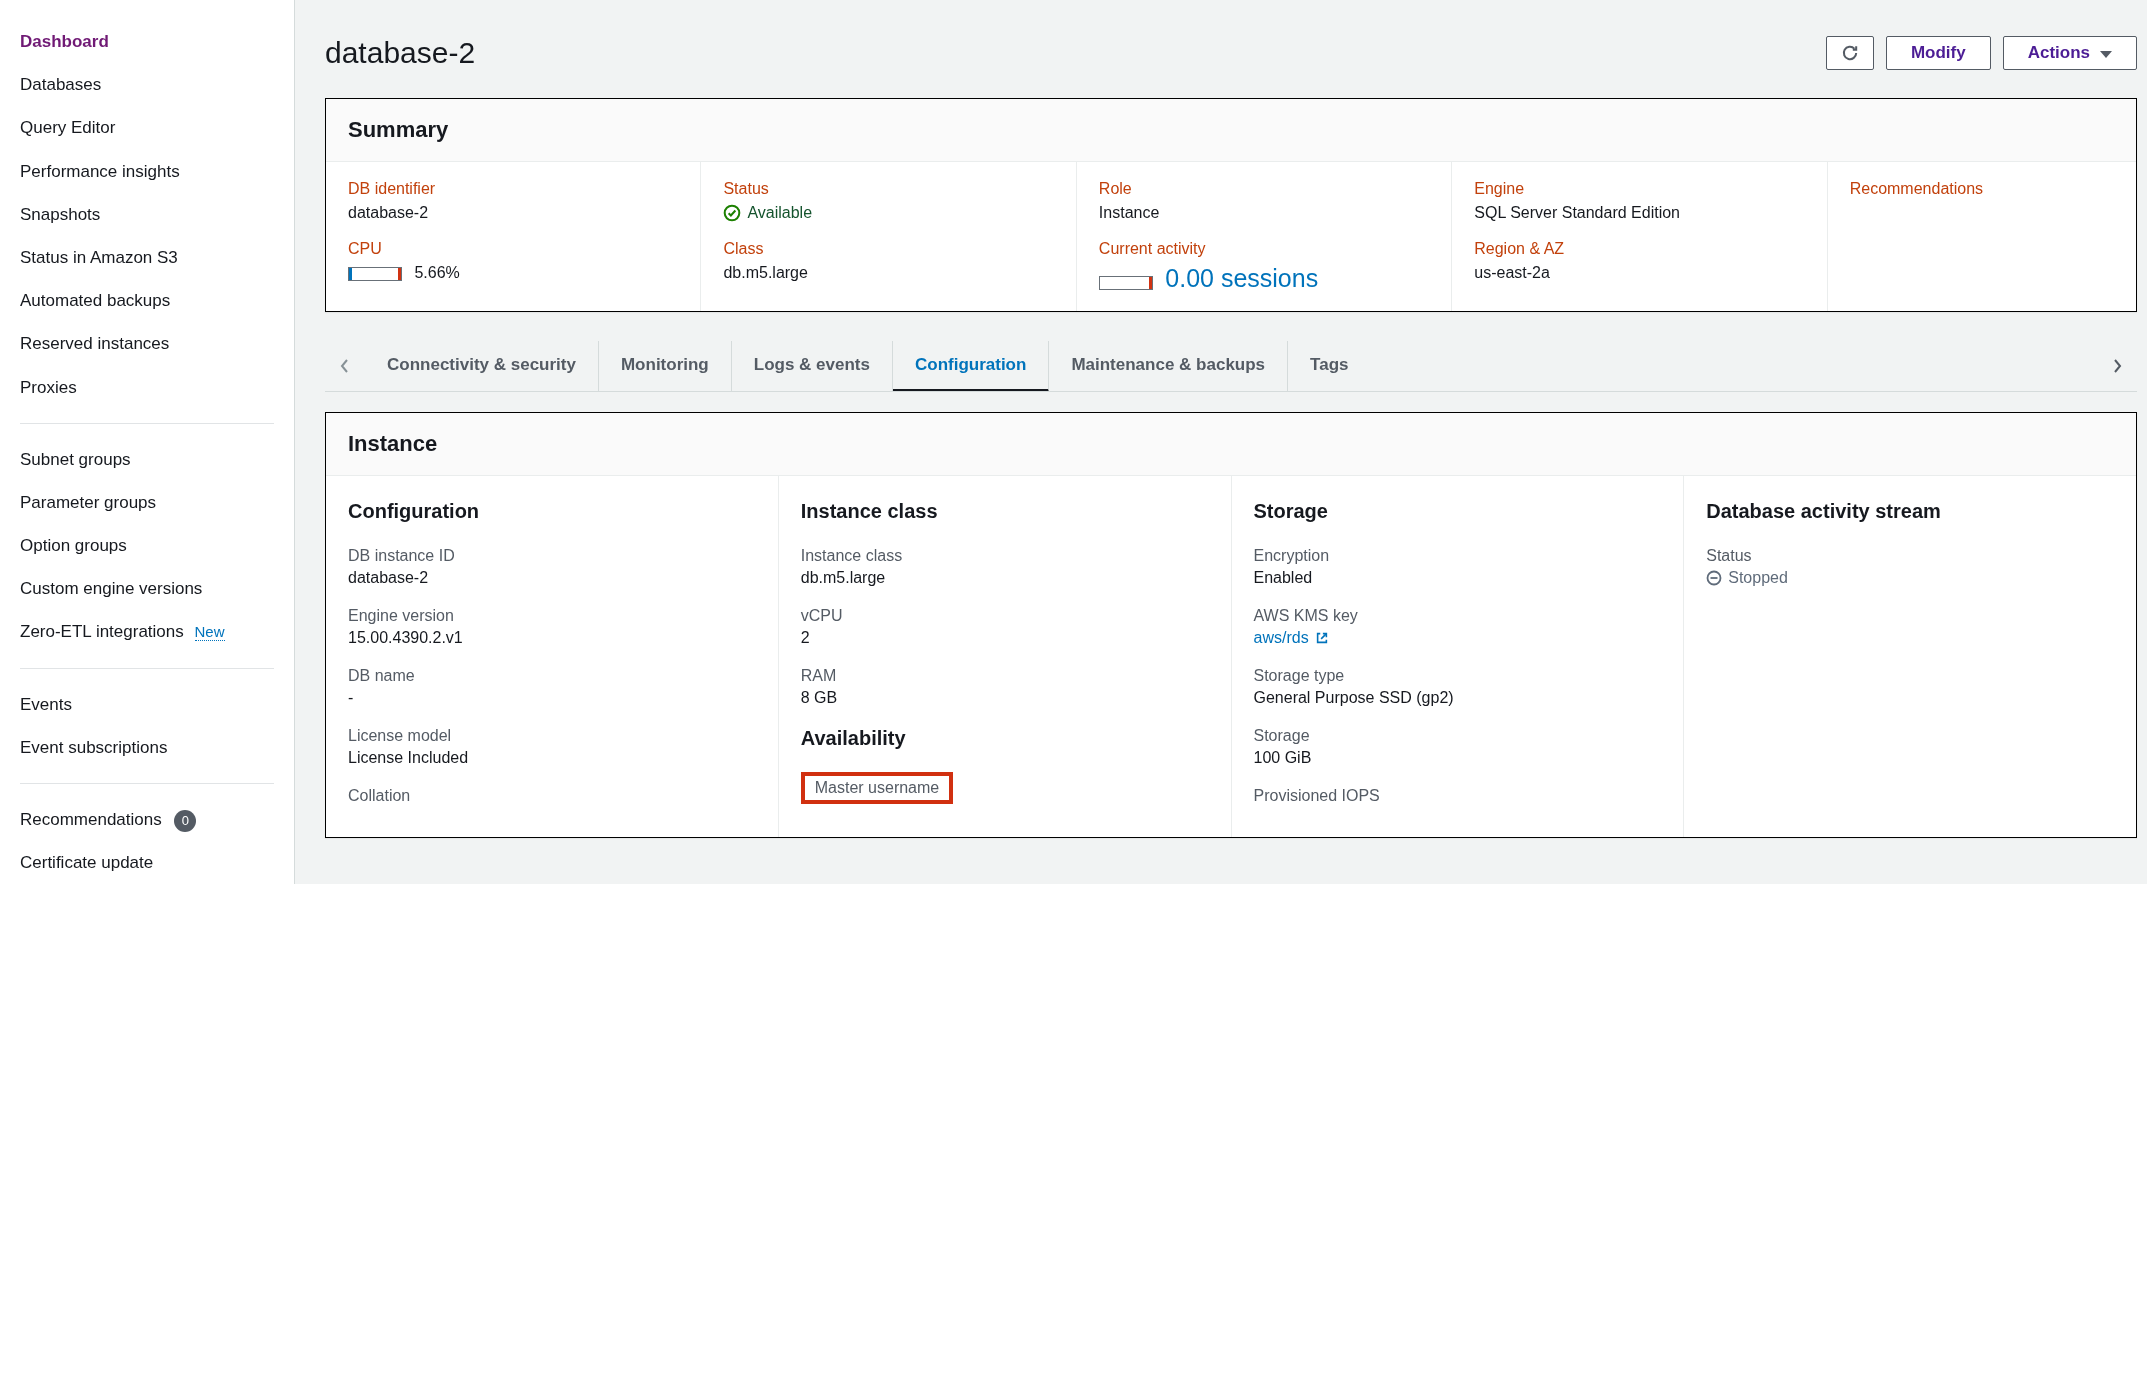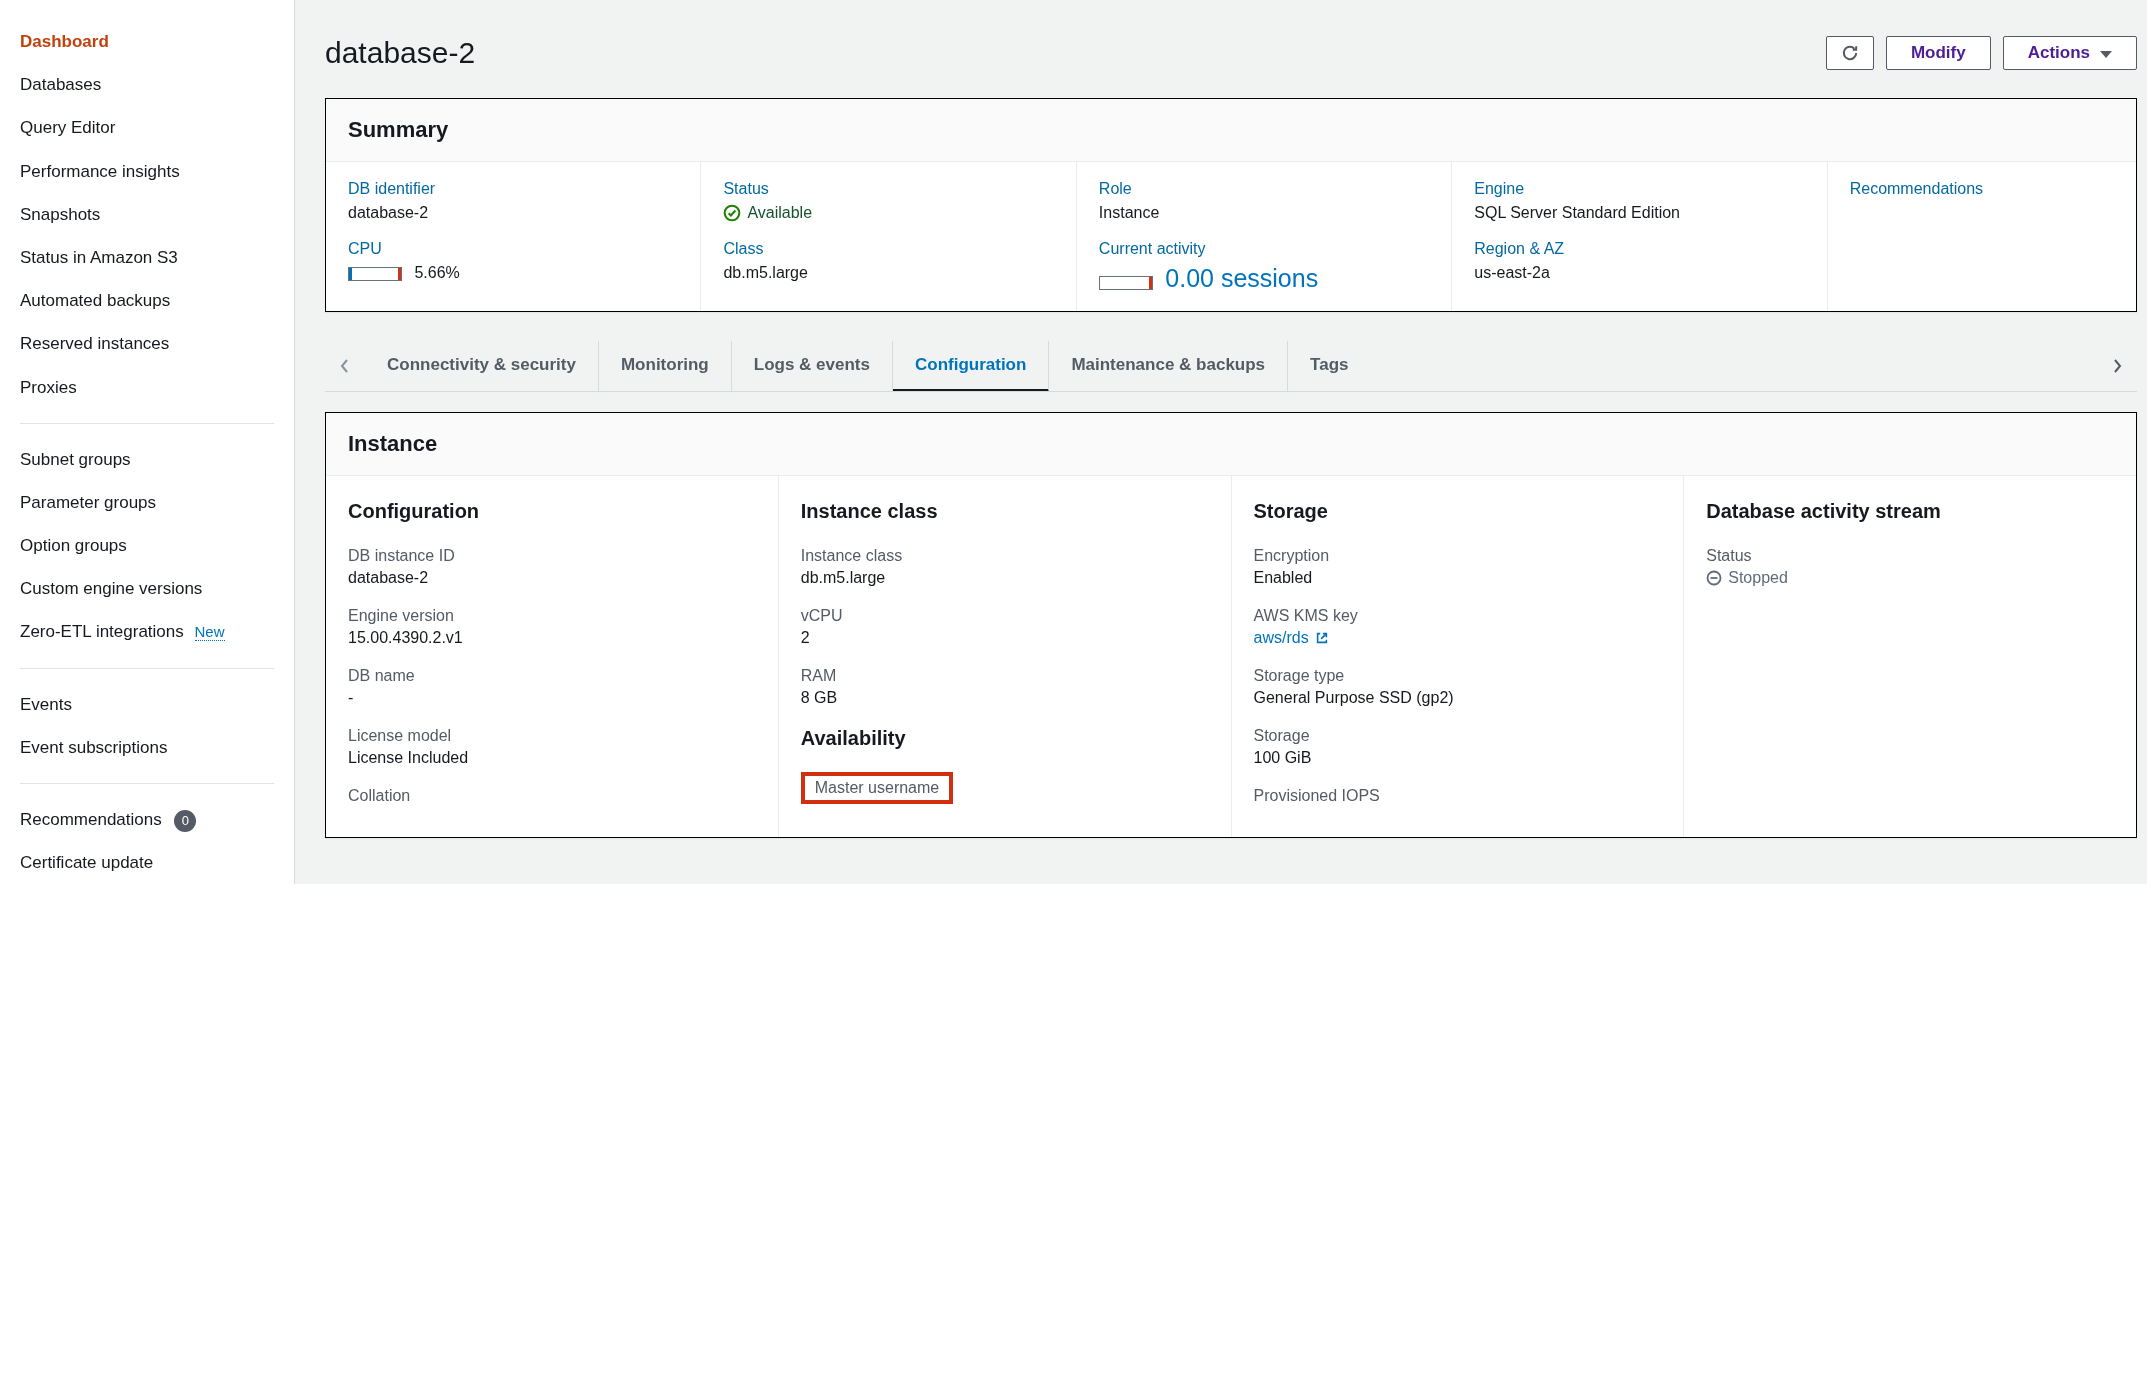--- a/index.html
+++ b/index.html
@@ -21,21 +21,21 @@
   .nav-item {
     display: block;
     padding: 8px 20px;
     font-size: 17px;
     color: #16191f;
     text-decoration: none;
     cursor: pointer;
     line-height: 1.6;
   }
   .nav-item.active {
-    color: #c2410c;
+    color: #701a75;
     font-weight: 700;
   }
   .nav-item .badge-new {
     color: #0073bb;
     font-size: 15px;
     margin-left: 6px;
     border-bottom: 1px dotted #0073bb;
   }
   .nav-item .badge-count {
     display: inline-flex;
@@ -113,21 +113,21 @@
     font-weight: 700;
     color: #16191f;
   }
   .summary-body { display: flex; }
   .sum-col {
     flex: 1;
     padding: 18px 22px;
     border-right: 1px solid #eaeded;
   }
   .sum-col:last-child { border-right: none; }
-  .sum-label { font-size: 16px; color: #0369a1; margin-bottom: 6px; }
+  .sum-label { font-size: 16px; color: #c2410c; margin-bottom: 6px; }
   .sum-value { font-size: 16px; color: #16191f; margin-bottom: 18px; }
   .sum-value:last-child { margin-bottom: 0; }
   .status-avail { color: #14532d; display: inline-flex; align-items: center; gap: 6px; font-size: 16px; }
   .check-svg { width: 18px; height: 18px; }
   .link-lg { color: #0073bb; font-size: 25px; }
   .bar {
     width: 54px; height: 14px; border: 1px solid #687078;
     display: inline-block; position: relative; margin-right: 8px; vertical-align: middle;
   }
   .bar-fill { position: absolute; left: 0; top: 0; bottom: 0; background: #0073bb; }

